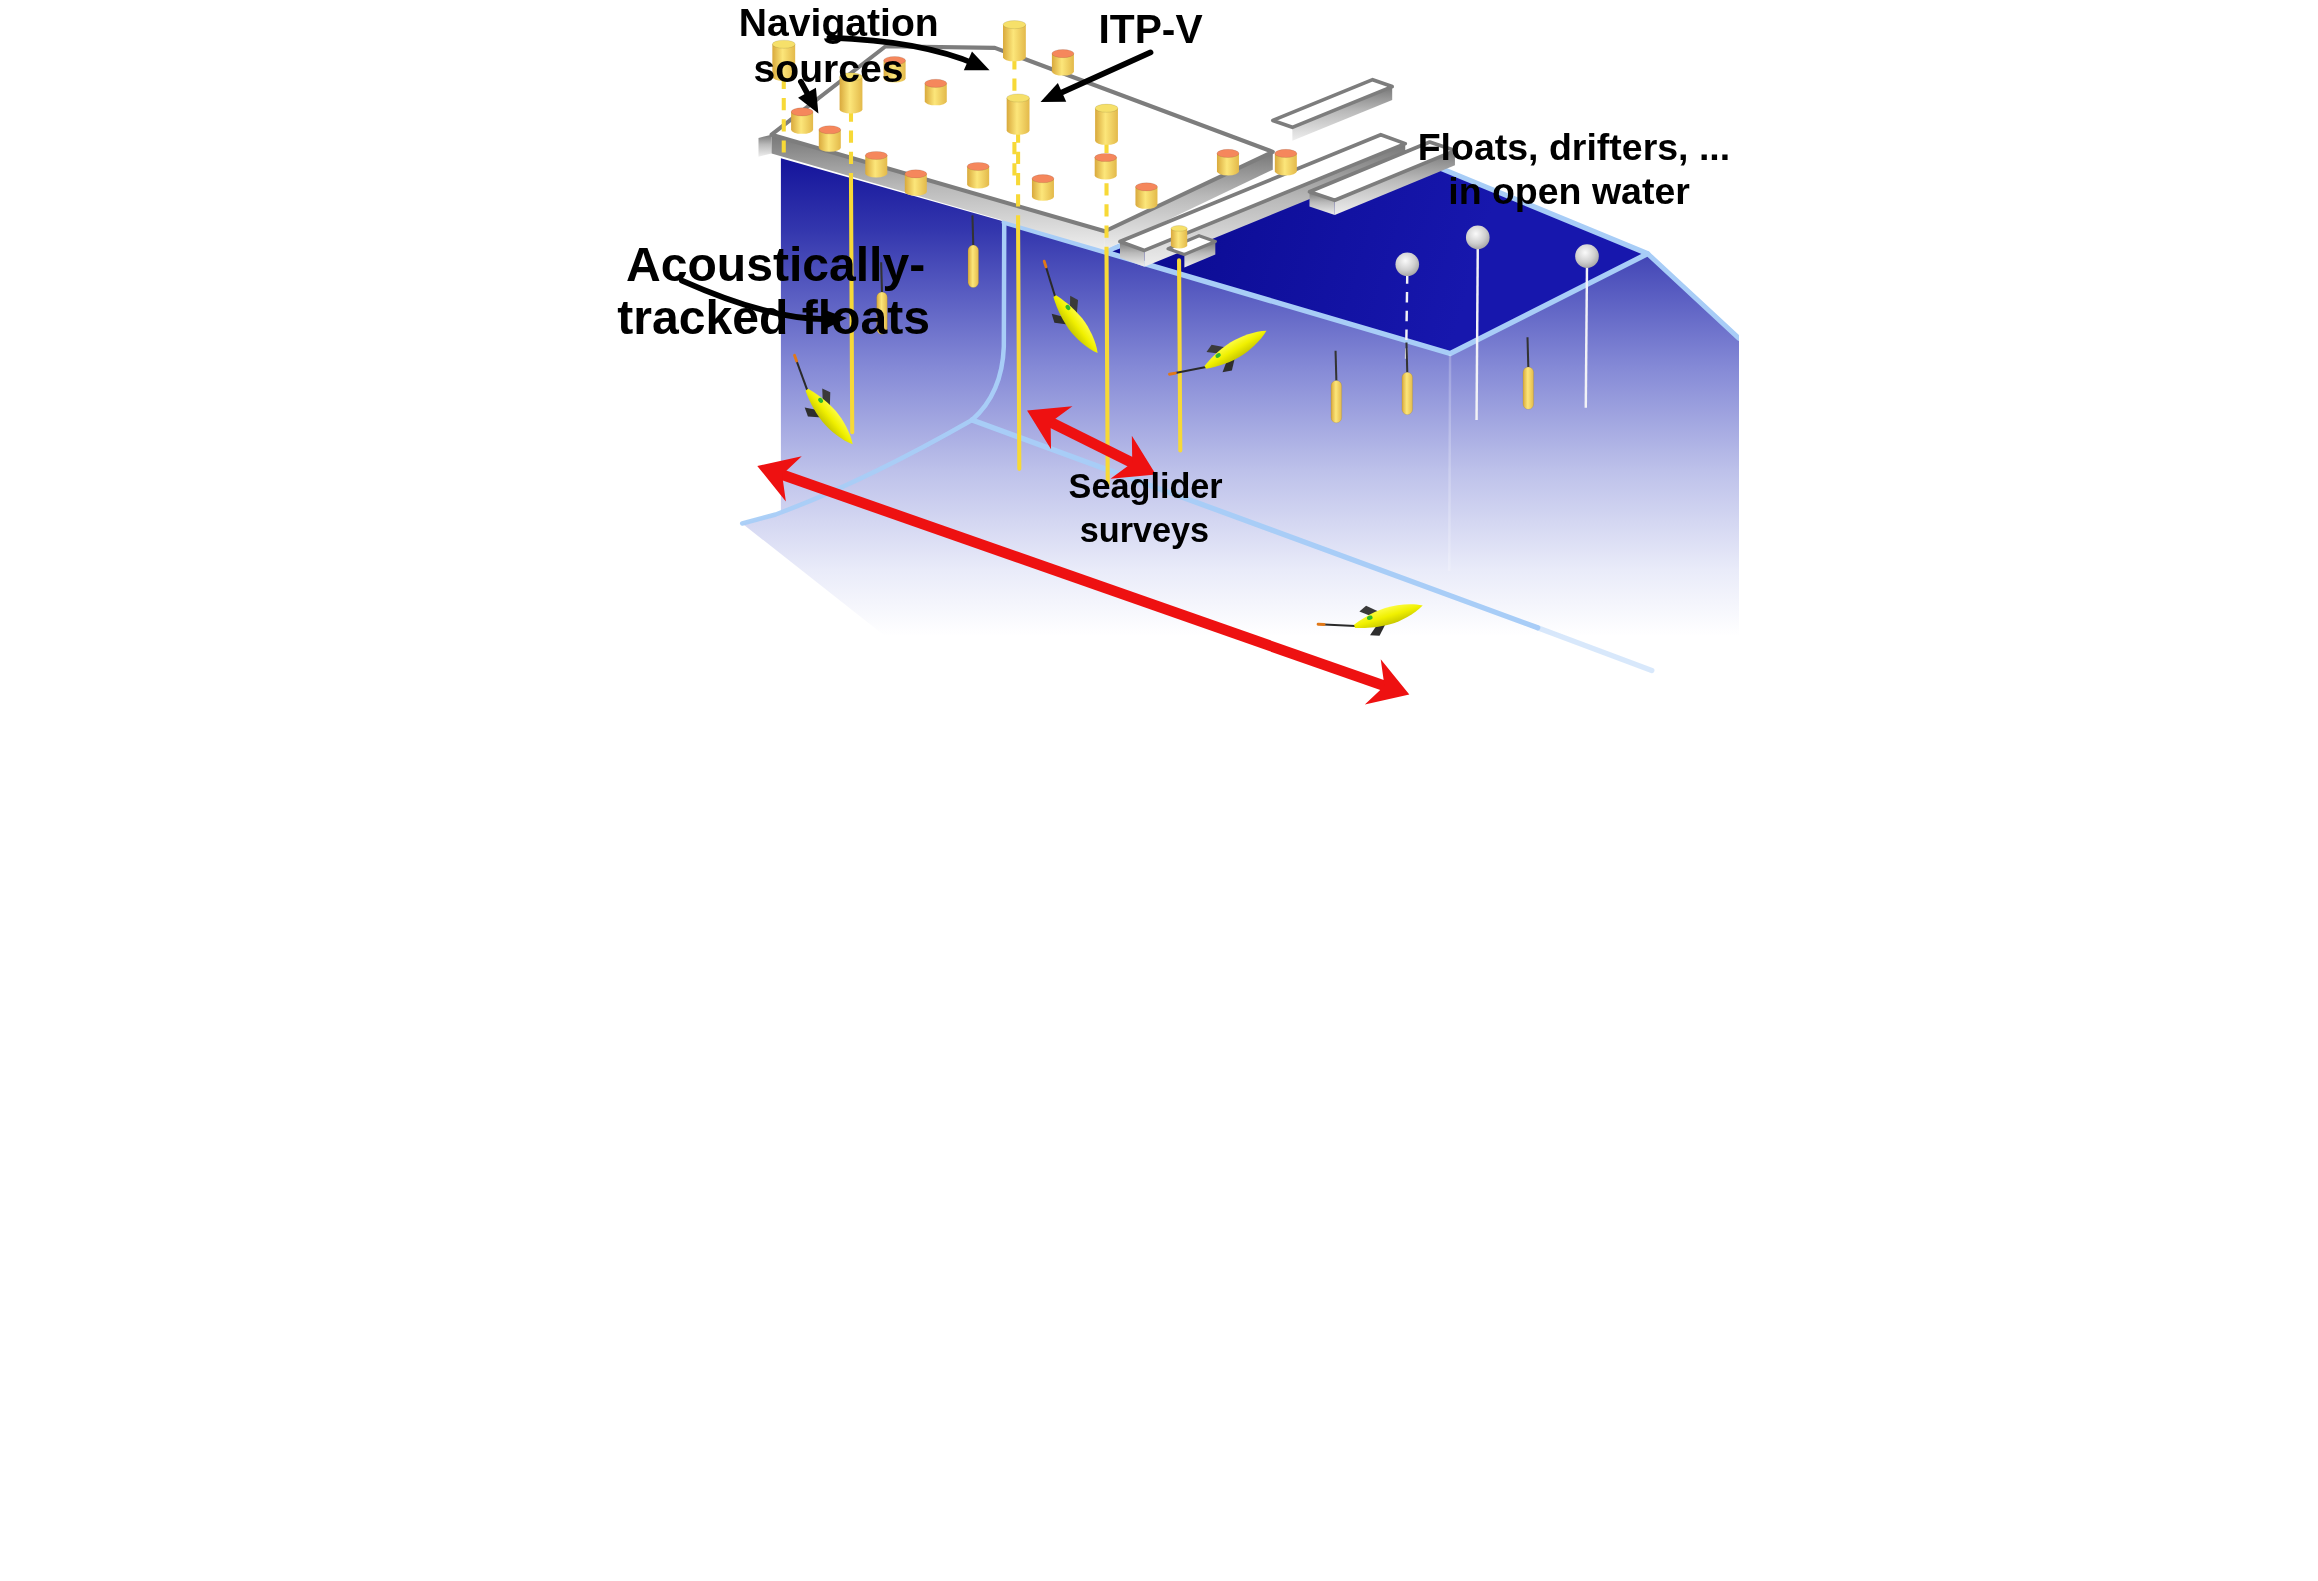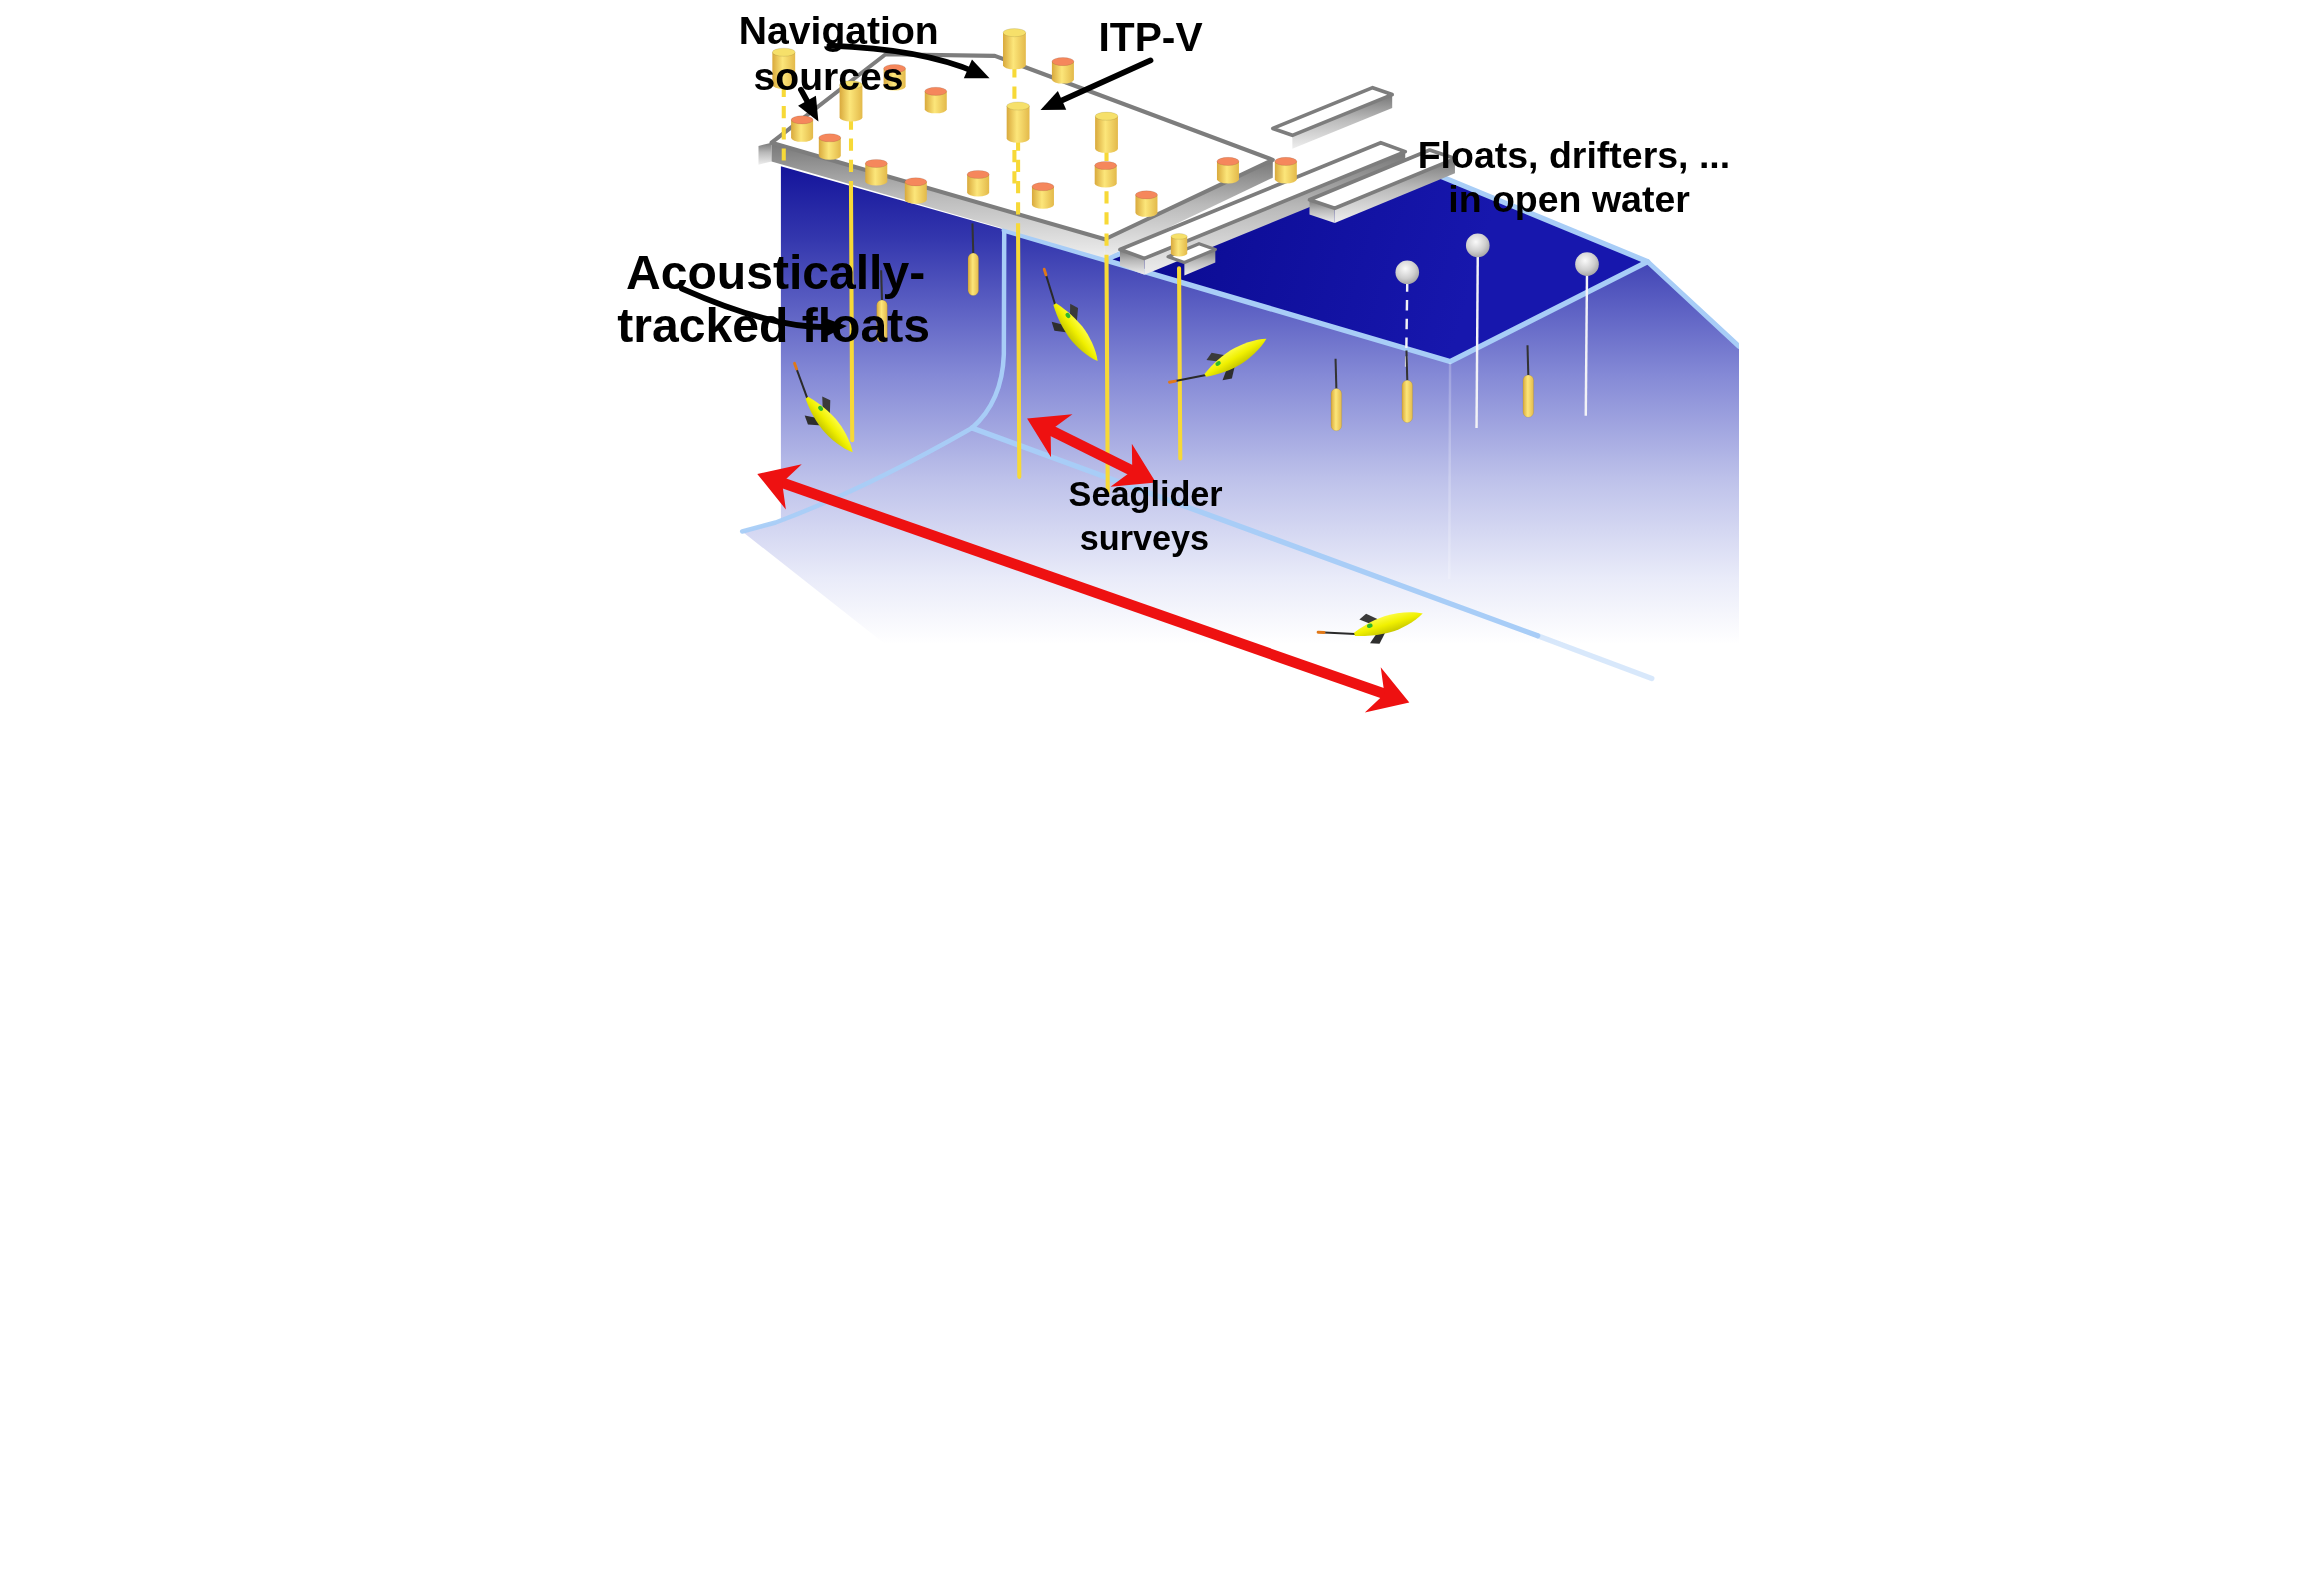--- a/index.html
+++ b/index.html
@@ -1,16 +1,16 @@
 <!DOCTYPE html>
 <html style="font-size:13px"><head>
 <meta charset="utf-8">
 <style>
   html,body{margin:0;padding:0;background:#ffffff;}
-  .stage{width:1159px;height:791px;margin:8px auto;position:relative;}
+  .stage{width:1159px;height:791px;margin:0 auto;position:relative;}
   svg{display:block;width:100%;height:100%;}
   text{font-family:"Liberation Sans","DejaVu Sans",sans-serif;font-weight:700;fill:#000;}
 </style>
 </head>
 <body>
 
 <div class="stage">
 <svg viewBox="0 0 2844 1940">
   <defs>
     <linearGradient id="faceGrad" x1="0" y1="400" x2="0" y2="1560" gradientUnits="userSpaceOnUse">

